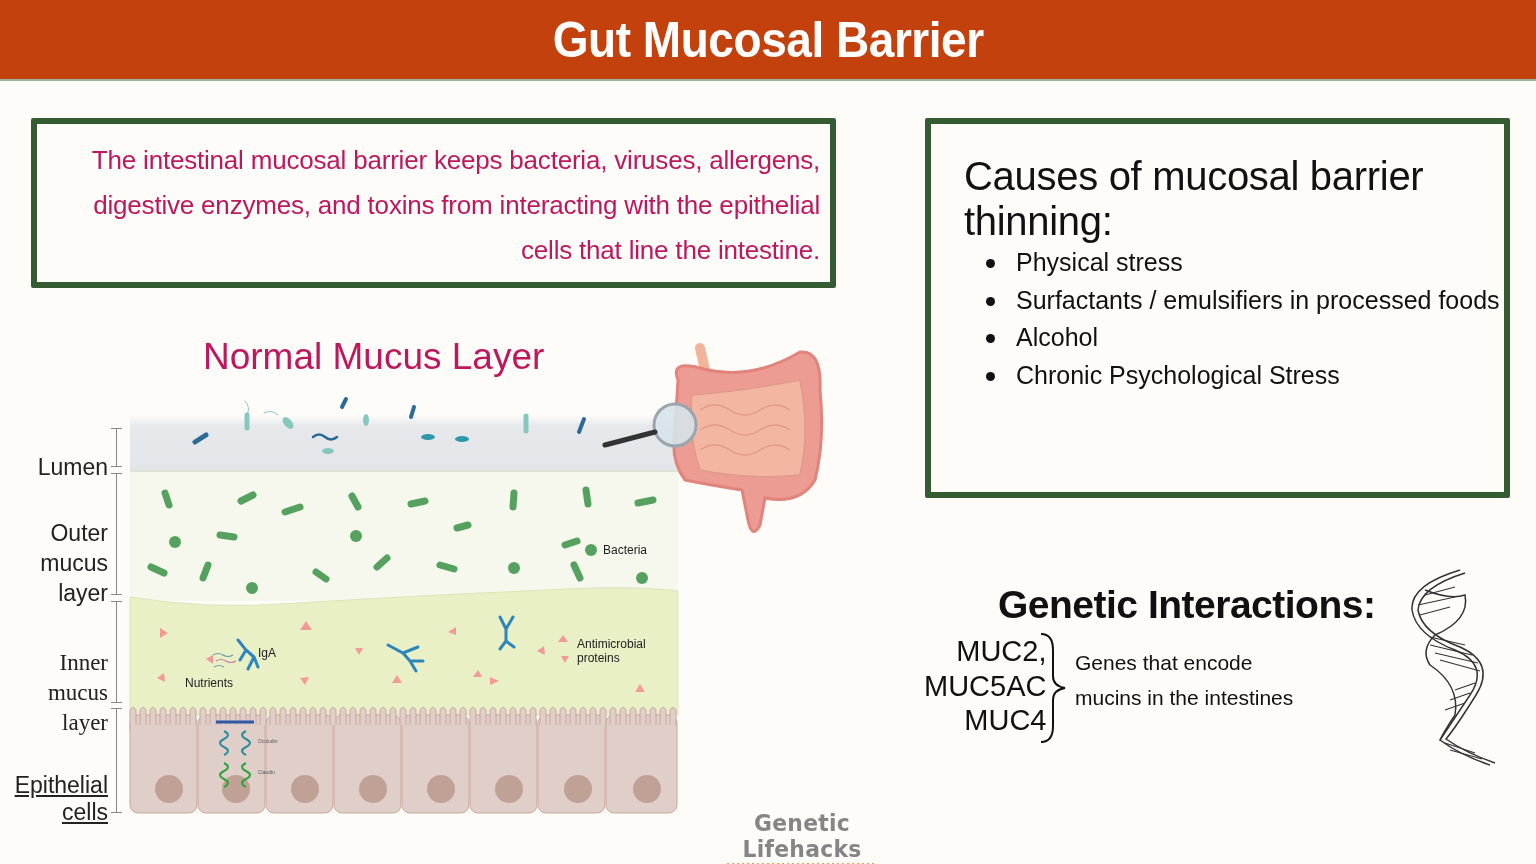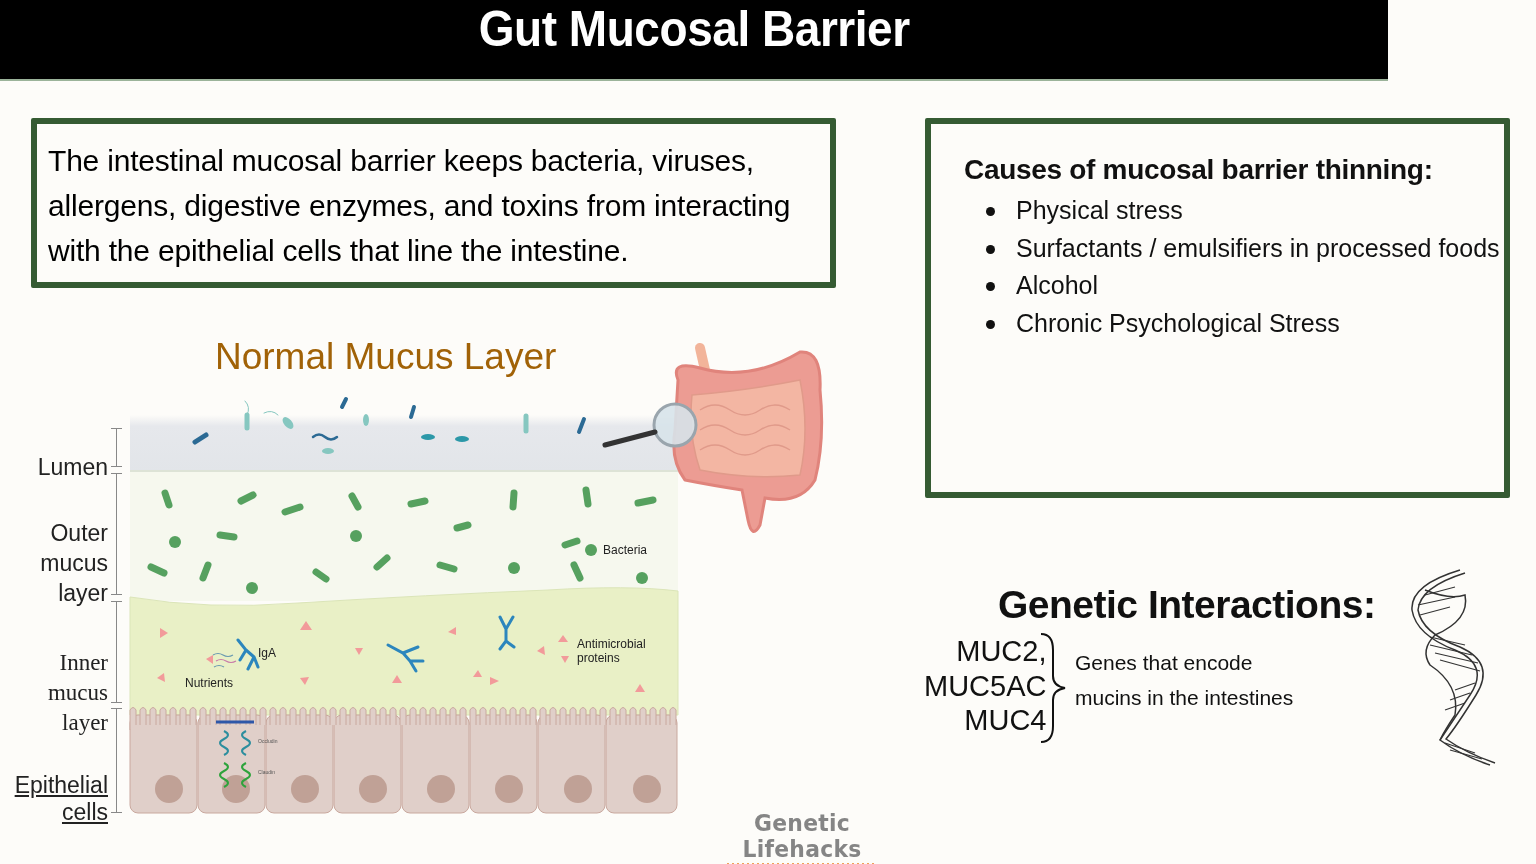--- a/index.html
+++ b/index.html
@@ -1,31 +1,31 @@
 <!DOCTYPE html>
 <html><head>
 <meta charset="utf-8">
 <style>
   * { box-sizing: border-box; margin: 0; padding: 0; }
   html, body { width: 1536px; height: 864px; overflow: hidden; }
   body { background: #fdfcf9; font-family: "Liberation Sans", "DejaVu Sans", sans-serif; color: #111; position: relative; }
 
-  .header { position: absolute; left: 0; top: 0; width: 1388px; height: 81px; background: #000000; border-bottom: 2px solid #9bb39a; display: flex; justify-content: center; }
+  .header { position: absolute; left: 0; top: 0; width: 1536px; height: 81px; background: #c2410c; border-bottom: 2px solid #9bb39a; display: flex; align-items: center; justify-content: center; }
   .header h1 { color: #fff; font-size: 50px; font-weight: bold; letter-spacing: -0.5px; transform: scaleX(0.92); font-family: "Liberation Sans", sans-serif; }
 
   .intro-box { position: absolute; left: 31px; top: 118px; width: 805px; height: 170px; border: 6px solid #355b33; border-radius: 2px; background: #fdfcf9; padding: 14px 10px 0 11px; }
-  .intro-box p { font-size: 30px; line-height: 45px; color: #000000; letter-spacing: -0.2px; }
+  .intro-box p { font-size: 26px; line-height: 45px; color: #be185d; letter-spacing: -0.2px; text-align: right; }
 
   .causes-box { position: absolute; left: 925px; top: 118px; width: 585px; height: 380px; border: 6px solid #355b33; border-radius: 2px; background: #fdfcf9; padding: 30px 0 0 33px; }
-  .causes-box h2 { font-size: 28px; font-weight: bold; letter-spacing: -0.3px; margin-bottom: 6px; }
+  .causes-box h2 { font-size: 40px; font-weight: normal; letter-spacing: -0.3px; margin-bottom: 0; }
   .causes-box ul { list-style: none; padding-left: 22px; }
   .causes-box li { font-size: 25px; line-height: 37.5px; position: relative; padding-left: 30px; }
   .causes-box li::before { content: ""; position: absolute; left: 0; top: 15px; width: 9px; height: 9px; border-radius: 50%; background: #111; }
 
-  .diagram-title { position: absolute; left: 203px; top: 336px; font-size: 37px; color: #a16207; margin-left: 12px; }
+  .diagram-title { position: absolute; left: 203px; top: 336px; font-size: 37px; color: #be185d; }
 
   .layer-label { position: absolute; text-align: right; font-size: 23px; line-height: 29px; color: #222; margin-top: 17px; }
   .bracket { position: absolute; width: 10px; border-left: 1.5px solid #888; }
   .bracket::before, .bracket::after { content: ""; position: absolute; left: -6px; width: 11px; border-top: 1.5px solid #888; }
   .bracket::before { top: 0; } .bracket::after { bottom: 0; }
 
   .diagram-svg { position: absolute; left: 128px; top: 385px; }
 
   .genetic-title { position: absolute; left: 998px; top: 583px; font-size: 39px; font-weight: bold; letter-spacing: -0.5px; }
   .gene-list { position: absolute; left: 924px; top: 634px; font-size: 29px; line-height: 34.5px; text-align: right; }

